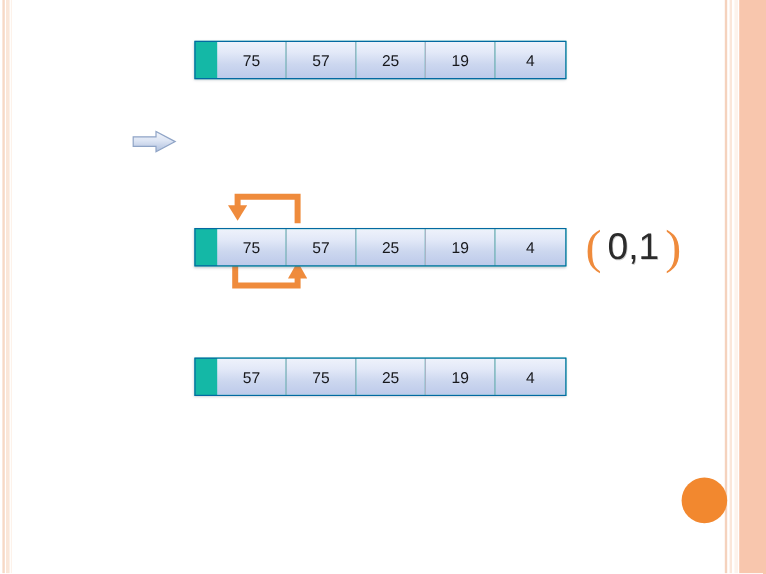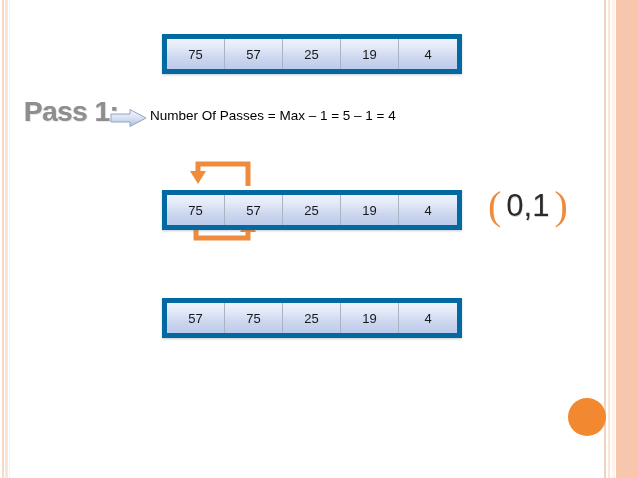--- a/index.html
+++ b/index.html
@@ -28,24 +28,25 @@
 
   .stripe-r1 { left: 604px; width: 2px; background: #f5d2bd; }
   .stripe-r2 { left: 608px; width: 2px; background: #fbe7da; }
   .stripe-r3 { left: 612px; width: 3px; background: #fdf3ec; }
   .stripe-r4 { left: 616px; width: 22px; background: #f8c6ad; }
 
   
   .array-row {
     position: absolute;
     display: flex;
-    border: 5px solid #0369a1;
+    border: 1px solid #0369a1;
     box-sizing: border-box;
     box-shadow: 0 1px 2px rgba(90,100,120,0.35);
     background: #14b8a6;
+    padding-left: 18px;
   }
   .cell {
     width: 58px;
     height: 30px;
     box-sizing: border-box;
     border-right: 1px solid #aab3c6;
     background: linear-gradient(to bottom,
         #eef2fb 0%,
         #e3e9f8 28%,
         #ccd7ef 62%,
@@ -151,36 +152,34 @@
   <div class="stripe stripe-r4"></div>
 
   <div class="array-row" id="row-initial">
     <div class="cell">75</div>
     <div class="cell">57</div>
     <div class="cell">25</div>
     <div class="cell">19</div>
     <div class="cell">4</div>
   </div>
 
-  <div id="pass-title">Pass 1:</div>
 
   <div id="blue-arrow">
     <svg width="38" height="20" viewBox="0 0 38 20">
       <defs>
         <linearGradient id="blueArrowGrad" x1="0" y1="0" x2="0" y2="1">
           <stop offset="0%" stop-color="#f2f5fb"></stop>
           <stop offset="45%" stop-color="#dde5f4"></stop>
           <stop offset="100%" stop-color="#aebfdd"></stop>
         </linearGradient>
       </defs>
       <path d="M1,6 L20,6 L20,1.5 L36,10 L20,18.5 L20,14 L1,14 Z" fill="url(#blueArrowGrad)" stroke="#8fa4c6" stroke-width="1"></path>
     </svg>
   </div>
 
-  <div id="formula">Number Of Passes = Max – 1 = 5 – 1 = 4</div>
 
   <div id="swap-arrows">
     <svg width="110" height="92" viewBox="0 0 110 92">
 
       <g>
         <path d="M70,30 L70,8 L20,8 L20,17" fill="none" stroke="#ef8b3c" stroke-width="5" stroke-linecap="butt"></path>
         <path d="M20,28 L12,15 L28,15 Z" fill="#ef8b3c"></path>
       </g>
 
       <g>

